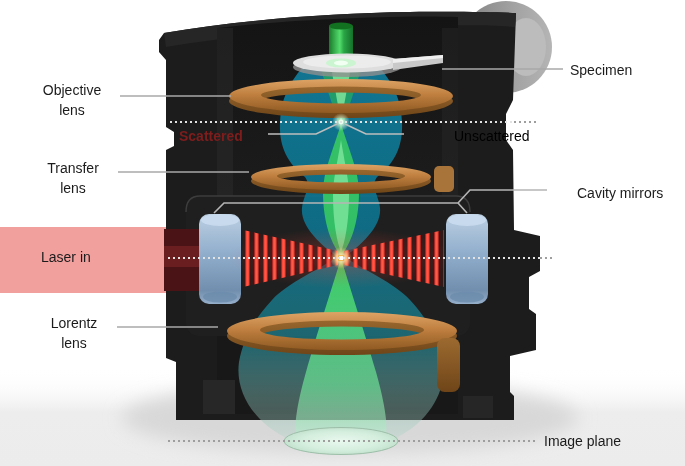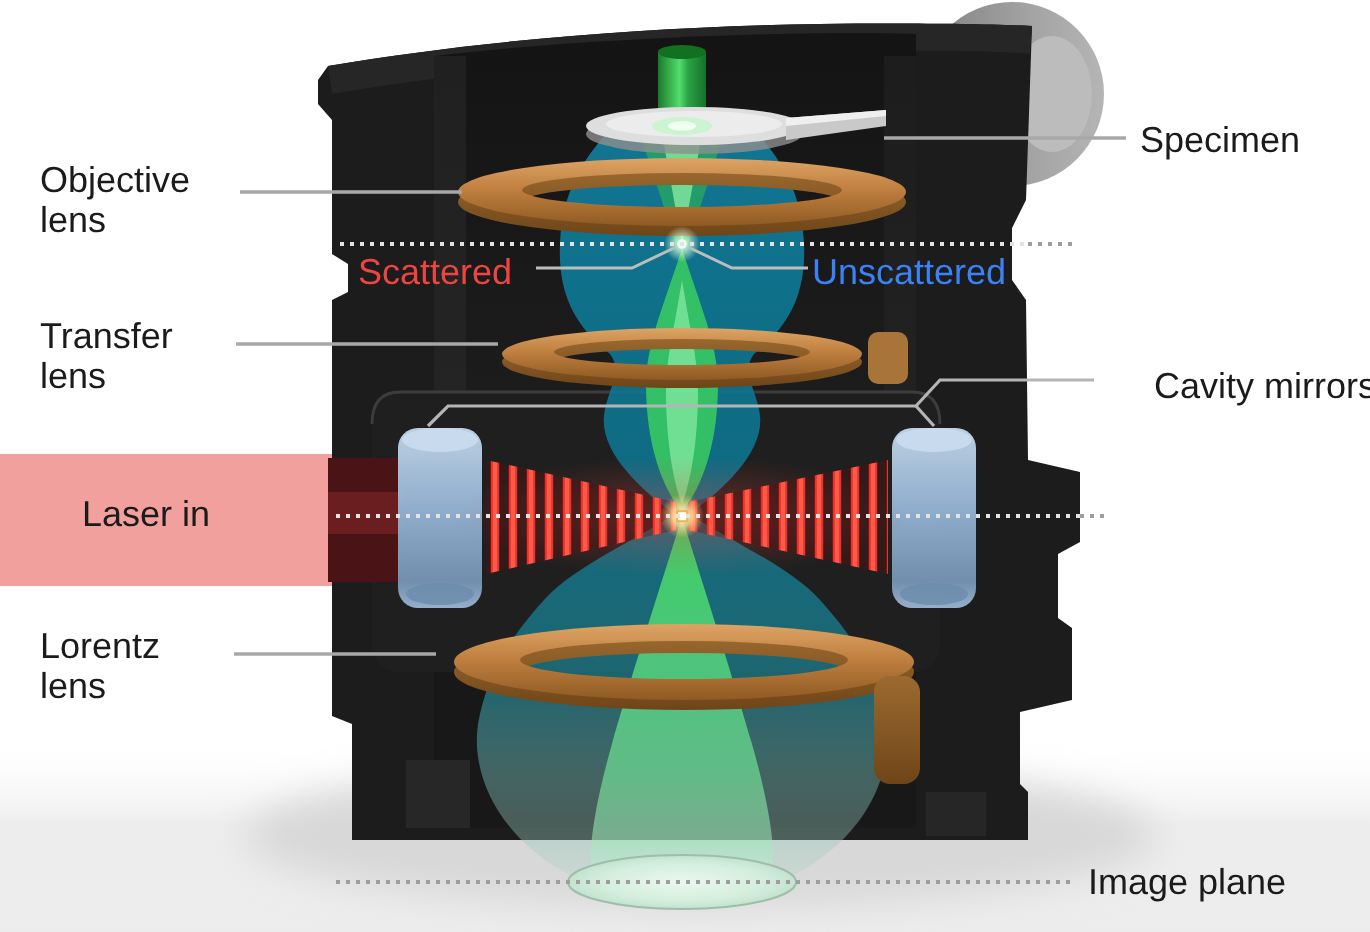--- a/index.html
+++ b/index.html
@@ -1,22 +1,22 @@
 <!DOCTYPE html>
 <html><head>
 <meta charset="utf-8">
 <style>
   html,body{margin:0;padding:0;background:#ffffff;}
   .stage{position:relative;width:685px;height:466px;overflow:hidden;background:#ffffff;
          font-family:"Liberation Sans","DejaVu Sans",sans-serif;}
   .stage svg{position:absolute;left:0;top:0;}
-  .lbl{position:absolute;color:#1b1b1b;font-size:18px;line-height:20px;white-space:nowrap;}
-  .lbl.center{white-space:normal;}
-  .lbl.scattered{color:#ef4444;}
-  .lbl.unscattered{color:#3b82f6;}
+  .lbl{position:absolute;color:#1b1b1b;font-size:14px;line-height:20px;white-space:nowrap;}
+  .lbl.center{text-align:center;white-space:normal;}
+  .lbl.scattered{color:#7f1d1d;font-weight:bold;}
+  .lbl.unscattered{color:#000000;margin-left:48px;}
 </style>
 </head>
 <body>
 
 <div class="stage">
 
 <svg width="685" height="466" viewBox="0 0 685 466" aria-hidden="true">
   <defs>
     <linearGradient id="lgBg" x1="0" y1="0" x2="0" y2="1">
       <stop offset="0" stop-color="#ffffff" stop-opacity="0"></stop>

